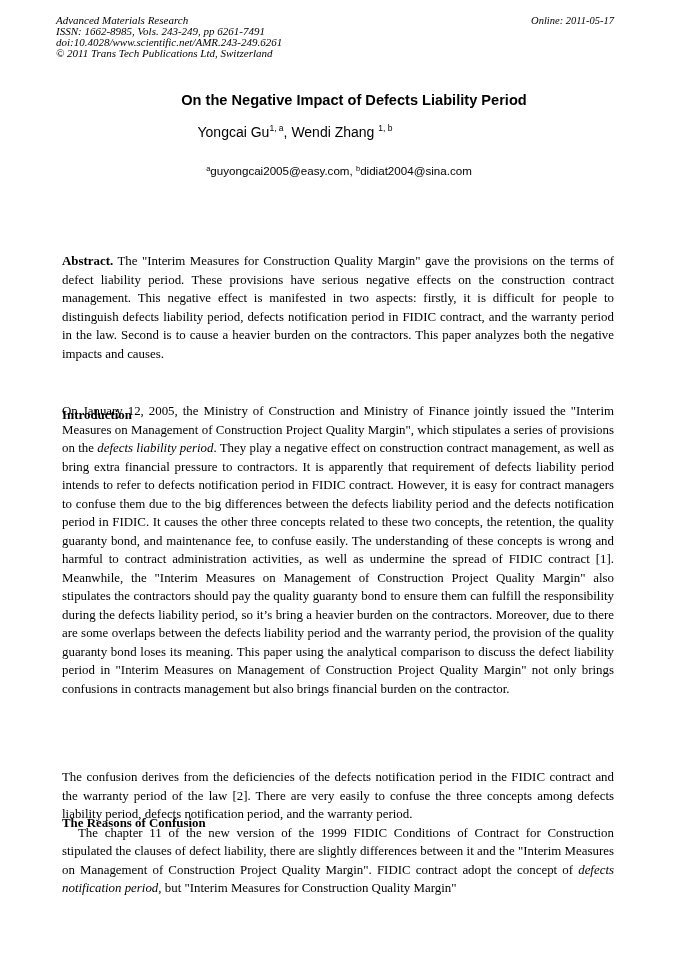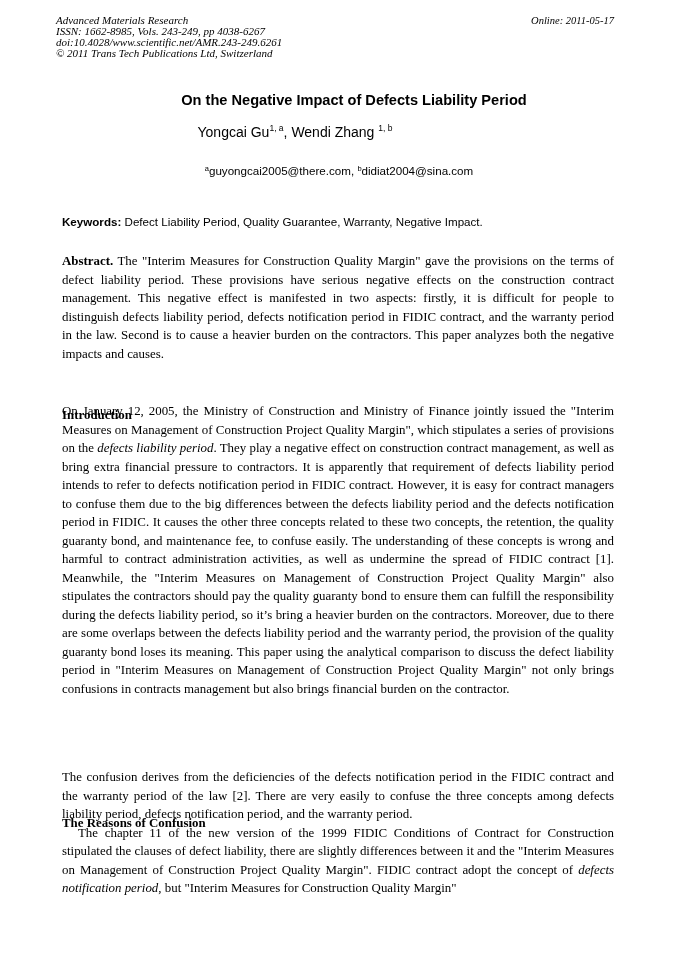--- a/index.html
+++ b/index.html
@@ -26,39 +26,36 @@
   p { margin: 0; }
   i { font-style: italic; }
 </style>
 </head>
 <body>
 
 <div class="page">
 
   <div class="hdr-left">
     <div>Advanced Materials Research</div>
-    <div>ISSN: 1662-8985, Vols. 243-249, pp 4038-6267</div>
+    <div>ISSN: 1662-8985, Vols. 243-249, pp 6261-7491</div>
     <div>doi:10.4028/www.scientific.net/AMR.243-249.6261</div>
     <div>© 2011 Trans Tech Publications Ltd, Switzerland</div>
   </div>
   <div class="hdr-right">Online: 2011-05-17</div>
 
   <div class="title">On the Negative Impact of Defects Liability Period</div>
 
   <div class="authors">
     <span>Yongcai Gu</span><sup>1, a</sup><span>, </span><span>Wendi Zhang </span><sup>1, b</sup>
   </div>
 
   <div class="affil">
-    <div><sup>a</sup><span>guyongcai2005@there.com, </span><sup>b</sup><span>didiat2004@sina.com</span></div>
+    <div><sup>a</sup><span>guyongcai2005@easy.com, </span><sup>b</sup><span>didiat2004@sina.com</span></div>
   </div>
 
-  <div class="keywords">
-    <b>Keywords:</b><span> Defect Liability Period, Quality Guarantee, Warranty, Negative Impact.</span>
-  </div>
 
   <div class="body-block abstract">
     <p><b>Abstract.</b><span> The "Interim Measures for Construction Quality Margin" gave the provisions on the terms of defect liability period. These provisions have serious negative effects on the construction contract management. This negative effect is manifested in two aspects: firstly, it is difficult for people to distinguish defects liability period, defects notification period in FIDIC contract, and the warranty period in the law. Second is to cause a heavier burden on the contractors. This paper analyzes both the negative impacts and causes.</span></p>
   </div>
 
   <div class="section-h intro-h">Introduction</div>
   <div class="body-block intro">
     <p><span>On January 12, 2005, the Ministry of Construction and Ministry of Finance jointly issued the "Interim Measures on Management of Construction Project Quality Margin", which stipulates a series of provisions on the </span><i>defects liability period</i><span>. They play a negative effect on construction contract management, as well as bring extra financial pressure to contractors. It is apparently that requirement of defects liability period intends to refer to defects notification period in FIDIC contract. However, it is easy for contract managers to confuse them due to the big differences between the defects liability period and the defects notification period in FIDIC. It causes the other three concepts related to these two concepts, the retention, the quality guaranty bond, and maintenance fee, to confuse easily. The understanding of these concepts is wrong and harmful to contract administration activities, as well as undermine the spread of FIDIC contract [1]. Meanwhile, the "Interim Measures on Management of Construction Project Quality Margin" also stipulates the contractors should pay the quality guaranty bond to ensure them can fulfill the responsibility during the defects liability period, so it’s bring a heavier burden on the contractors. Moreover, due to there are some overlaps between the defects liability period and the warranty period, the provision of the quality guaranty bond loses its meaning. This paper using the analytical comparison to discuss the defect liability period in "Interim Measures on Management of Construction Project Quality Margin" not only brings confusions in contracts management but also brings financial burden on the contractor.</span></p>
   </div>
 

